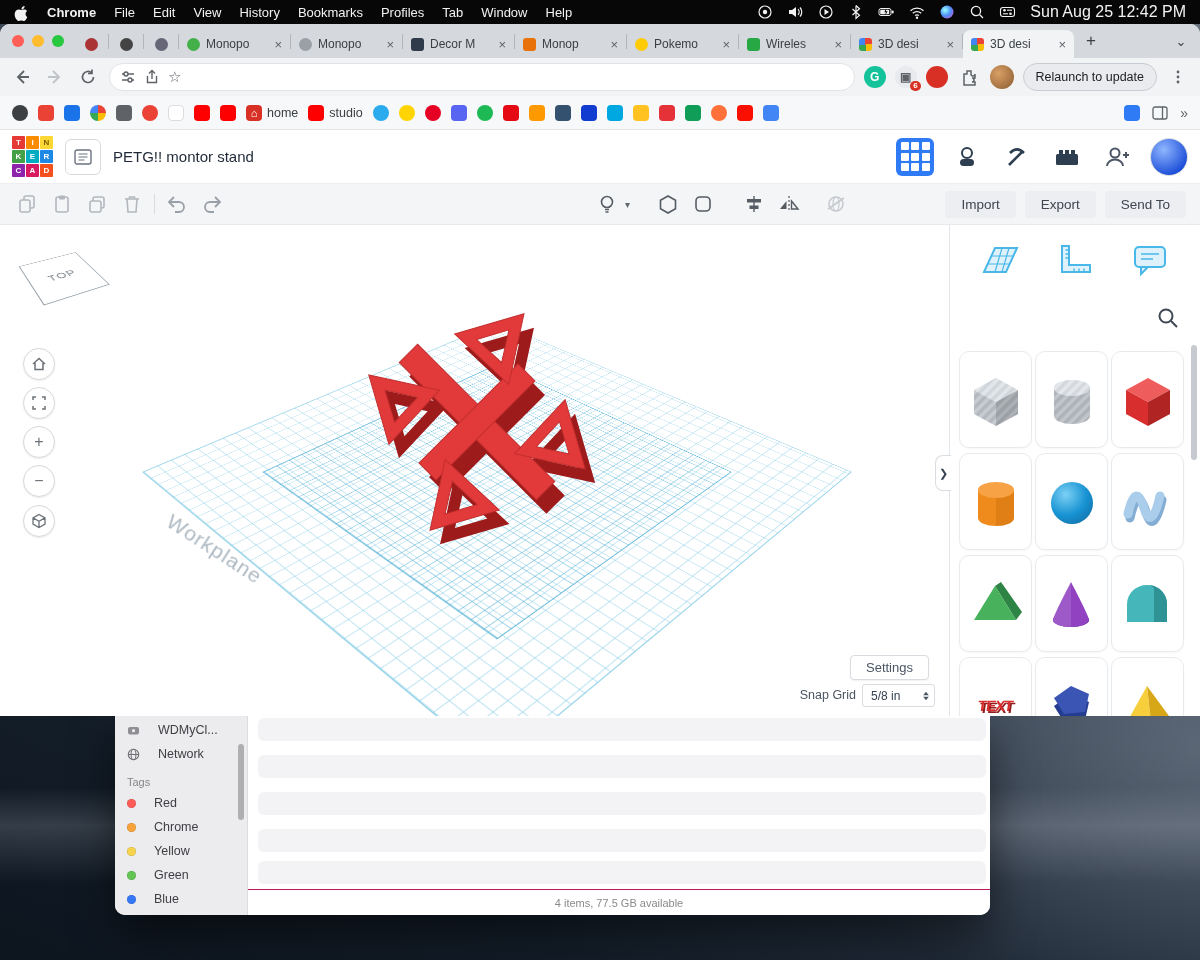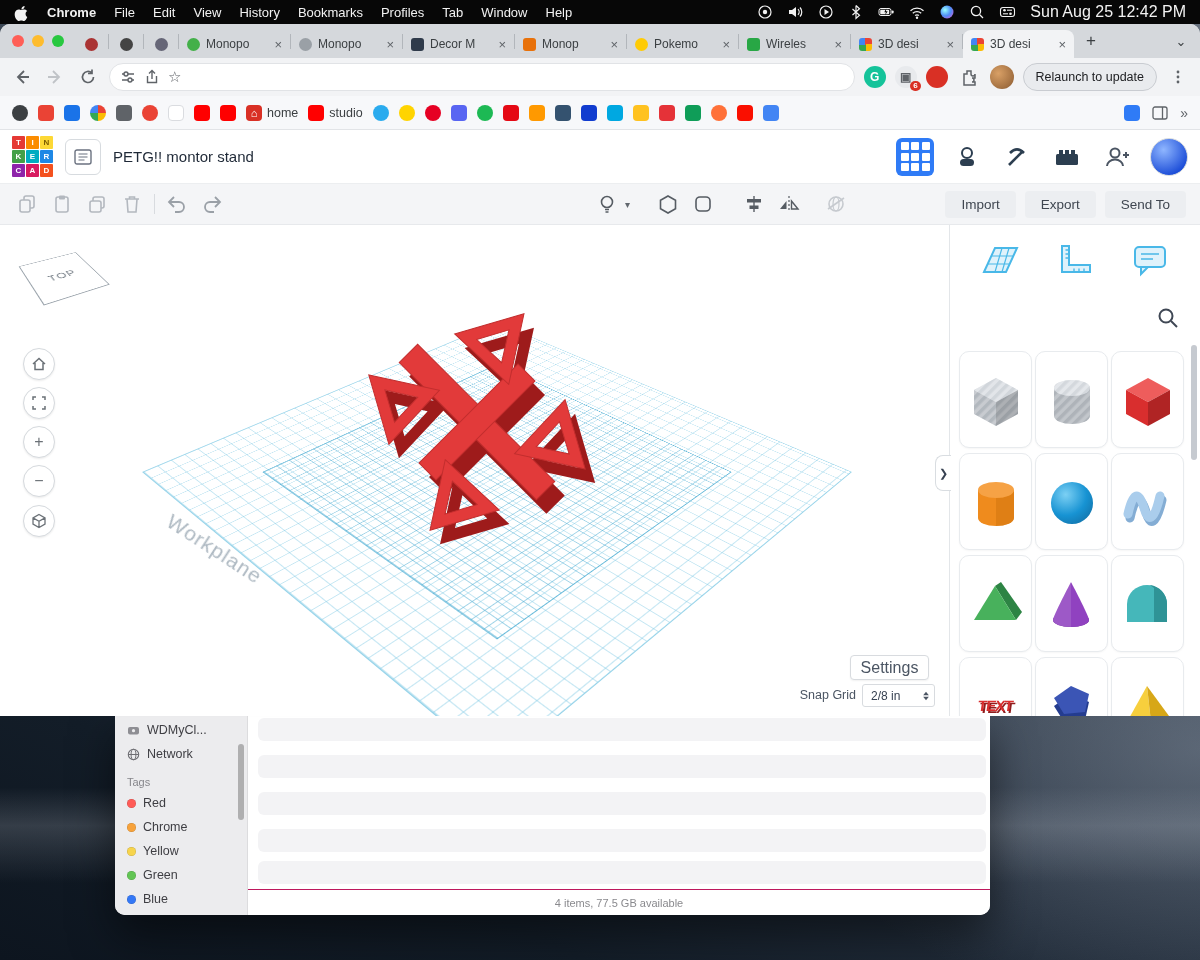--- a/index.html
+++ b/index.html
@@ -109,21 +109,21 @@
 
   #viewcube{left:28px;top:16px;width:66px;height:66px;
     transform:perspective(260px) rotateX(55deg) rotateZ(-26deg);
     background:rgba(255,255,255,.9);border:1.5px solid #9aa3ab;
     display:flex;align-items:center;justify-content:center;font-size:13px;color:#7c848c;letter-spacing:1px}
   .vp-tool{left:23px;width:30px;height:30px;border-radius:50%;background:#fff;border:1px solid #d6dade;
     box-shadow:0 1px 2px rgba(0,0,0,.08);display:flex;align-items:center;justify-content:center;
     color:#6b7177;font-size:16px}
 
   #settings-btn{left:850px;top:430px;width:77px;height:23px;background:#fff;border:1px solid #d8dbdf;border-radius:4px;
-    display:flex;align-items:center;justify-content:center;font-size:16px;color:#4b5563;box-shadow:0 1px 2px rgba(0,0,0,.06)}
+    display:flex;align-items:center;justify-content:center;font-size:13px;color:#4b5563;box-shadow:0 1px 2px rgba(0,0,0,.06)}
   #snap-label{left:756px;top:463px;width:100px;text-align:right;font-size:12.5px;color:#4b5563}
   #snap-select{left:862px;top:459px;width:73px;height:23px;background:#fff;border:1px solid #d8dbdf;border-radius:3px;
     display:flex;align-items:center;font-size:12px;color:#374151;padding:0 4px 0 8px;box-sizing:border-box;justify-content:space-between}
 
   
   #panel{width:250px;background:#fff;border-left:1px solid #e3e6e9;position:relative;overflow:visible}
   #panel-clip{position:absolute;inset:0;overflow:hidden}
   #panel-collapse{left:-15px;top:230px;width:15px;height:34px;background:#fff;border:1px solid #d9dde1;border-right:none;
     border-radius:8px 0 0 8px;display:flex;align-items:center;justify-content:center;font-size:11px;color:#374151;z-index:5}
   #panel-top{position:absolute;left:0;top:8px;width:100%;display:flex;justify-content:space-between;padding:0 22px;box-sizing:border-box}
@@ -140,21 +140,21 @@
   .cell{width:71px;height:95px;background:#fff;border:1px solid #e8ebee;border-radius:10px;
     display:flex;align-items:center;justify-content:center;box-shadow:0 1px 2px rgba(0,0,0,.04)}
   #text-shape{font-size:15px;font-weight:bold;color:#d92e2e;transform:skewX(-8deg);text-shadow:2px 2px 0 #8f1d1d;letter-spacing:-1px}
   #panel-sbar{position:absolute;right:3px;top:120px;width:6px;height:115px;background:#c6cad0;border-radius:3px;z-index:4}
 
   
   #finder{left:115px;top:716px;width:875px;height:199px;background:#fff;border-radius:0 0 10px 10px;
     box-shadow:0 20px 44px rgba(0,0,0,.5);z-index:10}
   #f-side{position:absolute;left:0;top:0;bottom:0;width:133px;background:#ececee;border-right:1px solid #dcdcde;
     border-radius:0 0 0 10px;box-sizing:border-box;padding-top:2px}
-  .f-item{display:flex;gap:7px;align-items:center;height:24px;padding:0 12px;font-size:12.5px;color:#3e3e43}
+  .f-item{display:flex;gap:18px;align-items:center;height:24px;padding:0 12px;font-size:12.5px;color:#3e3e43}
   .f-tags-h{font-size:11px;color:#86868b;padding:10px 12px 3px}
   .f-dot{width:9px;height:9px;border-radius:50%;box-shadow:inset 0 0 0 .5px rgba(0,0,0,.18);flex:none}
   #f-sbar{position:absolute;left:123px;top:28px;width:6px;height:76px;background:rgba(0,0,0,.26);border-radius:3px}
   .f-row{position:absolute;left:143px;width:728px;height:23px;background:#f3f3f5;border-radius:6px}
   #f-status{position:absolute;left:133px;right:0;bottom:0;height:25px;border-top:1px solid #be185d;background:#fff;
     border-radius:0 0 10px 0;display:flex;align-items:center;justify-content:center;font-size:11px;color:#8a8a8e}
 </style>
 </head>
 <body>
 
@@ -569,21 +569,21 @@
       <div class="abs vp-tool" style="top:240px">−</div>
       <div class="abs vp-tool" style="top:280px">
         <svg width="16" height="16">
             <path d="M8 1.5l6 3.4v6.2l-6 3.4-6-3.4V4.9z M8 8.2l6-3.3M8 8.2 2 4.9M8 8.2v6.3" fill="none" stroke="#6b7177" stroke-width="1.3"></path>
           </svg>
         </div>
 
       <div class="abs" id="settings-btn">Settings</div>
       <div class="abs" id="snap-label">Snap Grid</div>
       <div class="abs" id="snap-select">
-        <span>2/8 in</span>
+        <span>5/8 in</span>
         <span class="updown" style="transform:scale(.7)">
             <i class="u"></i>
             <i class="d"></i>
           </span>
       </div>
     </div>
 
     <div id="panel">
       <div class="abs" id="panel-collapse">❯</div>
       <div id="panel-clip">

